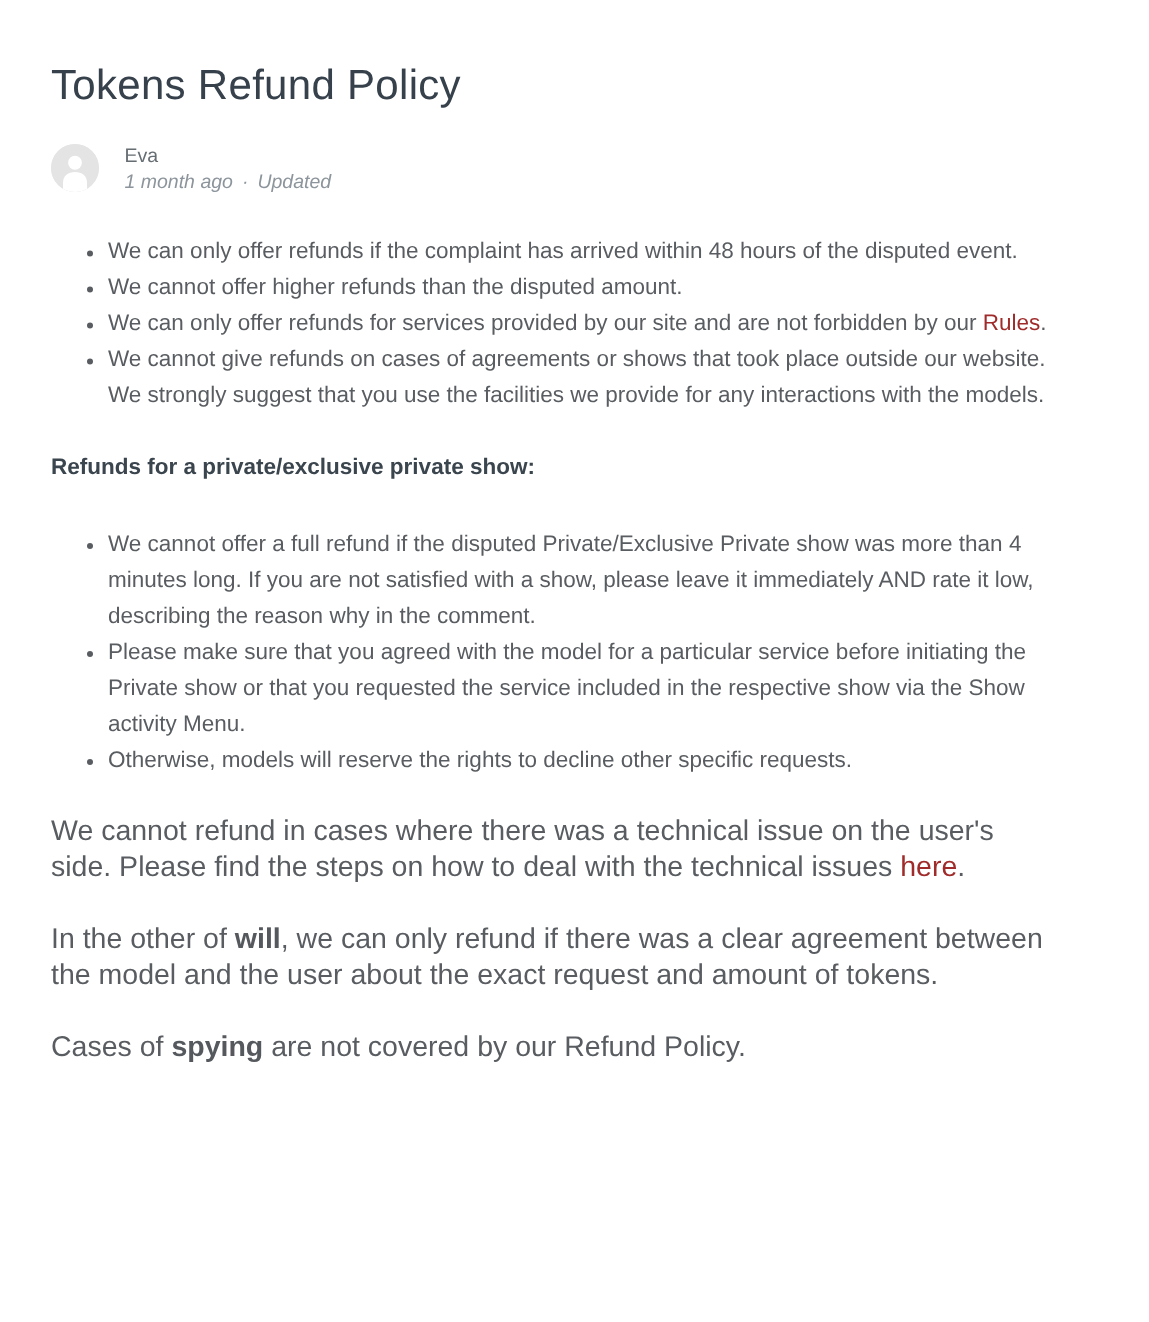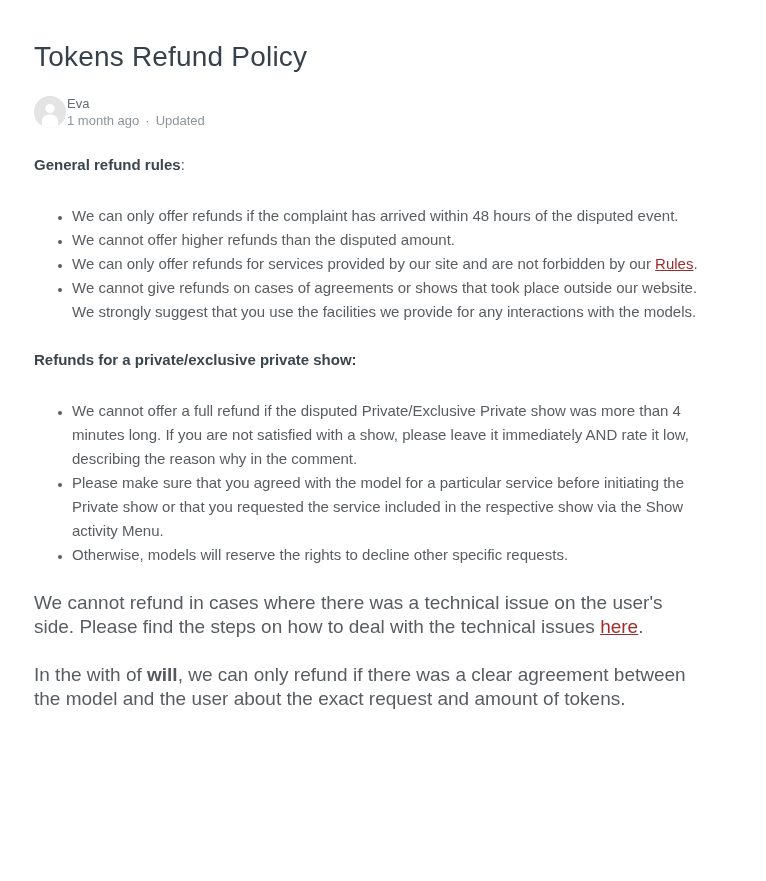--- a/index.html
+++ b/index.html
@@ -23,21 +23,21 @@
     font-size: 28px;
     font-weight: 400;
     letter-spacing: 0.2px;
     color: #36414c;
     margin: 0 0 21px 0;
     line-height: 1.2;
   }
   .author-row {
     display: flex;
     align-items: center;
-    gap: 1px;
+    gap: 17px;
     margin-bottom: 23px;
   }
   .avatar {
     width: 32px;
     height: 32px;
     border-radius: 50%;
     background: #e4e4e4;
     position: relative;
     overflow: hidden;
     flex: 0 0 auto;
@@ -49,20 +49,21 @@
     color: #666d73;
     line-height: 17px;
   }
   .author-sub {
     font-size: 13px;
     color: #8d959c;
     line-height: 17px;
     display: flex;
     align-items: center;
     gap: 6px;
+    font-style: italic;
   }
   .body-text {
     font-size: 15px;
     line-height: 24px;
     color: #595d61;
   }
   .section-heading {
     font-size: 15px;
     line-height: 24px;
     font-weight: 700;
@@ -85,21 +86,20 @@
   p.para {
     font-size: 19px;
     line-height: 24px;
     color: #595d61;
     margin: 24px 0 0 0;
     max-width: 700px;
   }
   .list-wrap { max-width: 700px; }
   a.text-link {
     color: #a02b2b;
-    text-decoration: underline;
     cursor: pointer;
   }
   strong.b { font-weight: 700; color: #55595d; }
 </style>
 </head>
 <body>
 
 <div class="page">
   <div class="article">
 
@@ -116,21 +116,20 @@
       <div class="author-meta">
         <span class="author-name">Eva</span>
         <span class="author-sub">
           <span>1 month ago</span>
           <span>·</span>
           <span>Updated</span>
         </span>
       </div>
     </div>
 
-    <h2 class="section-heading"><span>General refund rules</span><span class="colon">:</span></h2>
 
     <div class="list-wrap">
       <ul class="rules-list">
         <li class="body-text">We can only offer refunds if the complaint has arrived within 48 hours of the disputed event.</li>
         <li class="body-text">We cannot offer higher refunds than the disputed amount.</li>
         <li class="body-text"><span>We can only offer refunds for services provided by our site and are not forbidden by our </span><a class="text-link">Rules</a><span>.</span></li>
         <li class="body-text">We cannot give refunds on cases of agreements or shows that took place outside our website. We strongly suggest that you use the facilities we provide for any interactions with the models.</li>
       </ul>
     </div>
 
@@ -139,18 +138,19 @@
     <div class="list-wrap">
       <ul class="rules-list">
         <li class="body-text">We cannot offer a full refund if the disputed Private/Exclusive Private show was more than 4 minutes long. If you are not satisfied with a show, please leave it immediately AND rate it low, describing the reason why in the comment.</li>
         <li class="body-text">Please make sure that you agreed with the model for a particular service before initiating the Private show or that you requested the service included in the respective show via the Show activity Menu.</li>
         <li class="body-text">Otherwise, models will reserve the rights to decline other specific requests.</li>
       </ul>
     </div>
 
     <p class="para"><span>We cannot refund in cases where there was a technical issue on the user's side. Please find the steps on how to deal with the technical issues </span><a class="text-link">here</a><span>.</span></p>
 
-    <p class="para"><span>In the with of </span><strong class="b">will</strong><span>, we can only refund if there was a clear agreement between the model and the user about the exact request and amount of tokens.</span></p>
+    <p class="para"><span>In the other of </span><strong class="b">will</strong><span>, we can only refund if there was a clear agreement between the model and the user about the exact request and amount of tokens.</span></p>
 
+    <p class="para"><span>Cases of </span><strong class="b">spying</strong><span> are not covered by our Refund Policy.</span></p>
 
 
   </div>
 </div>
 
 </body></html>

